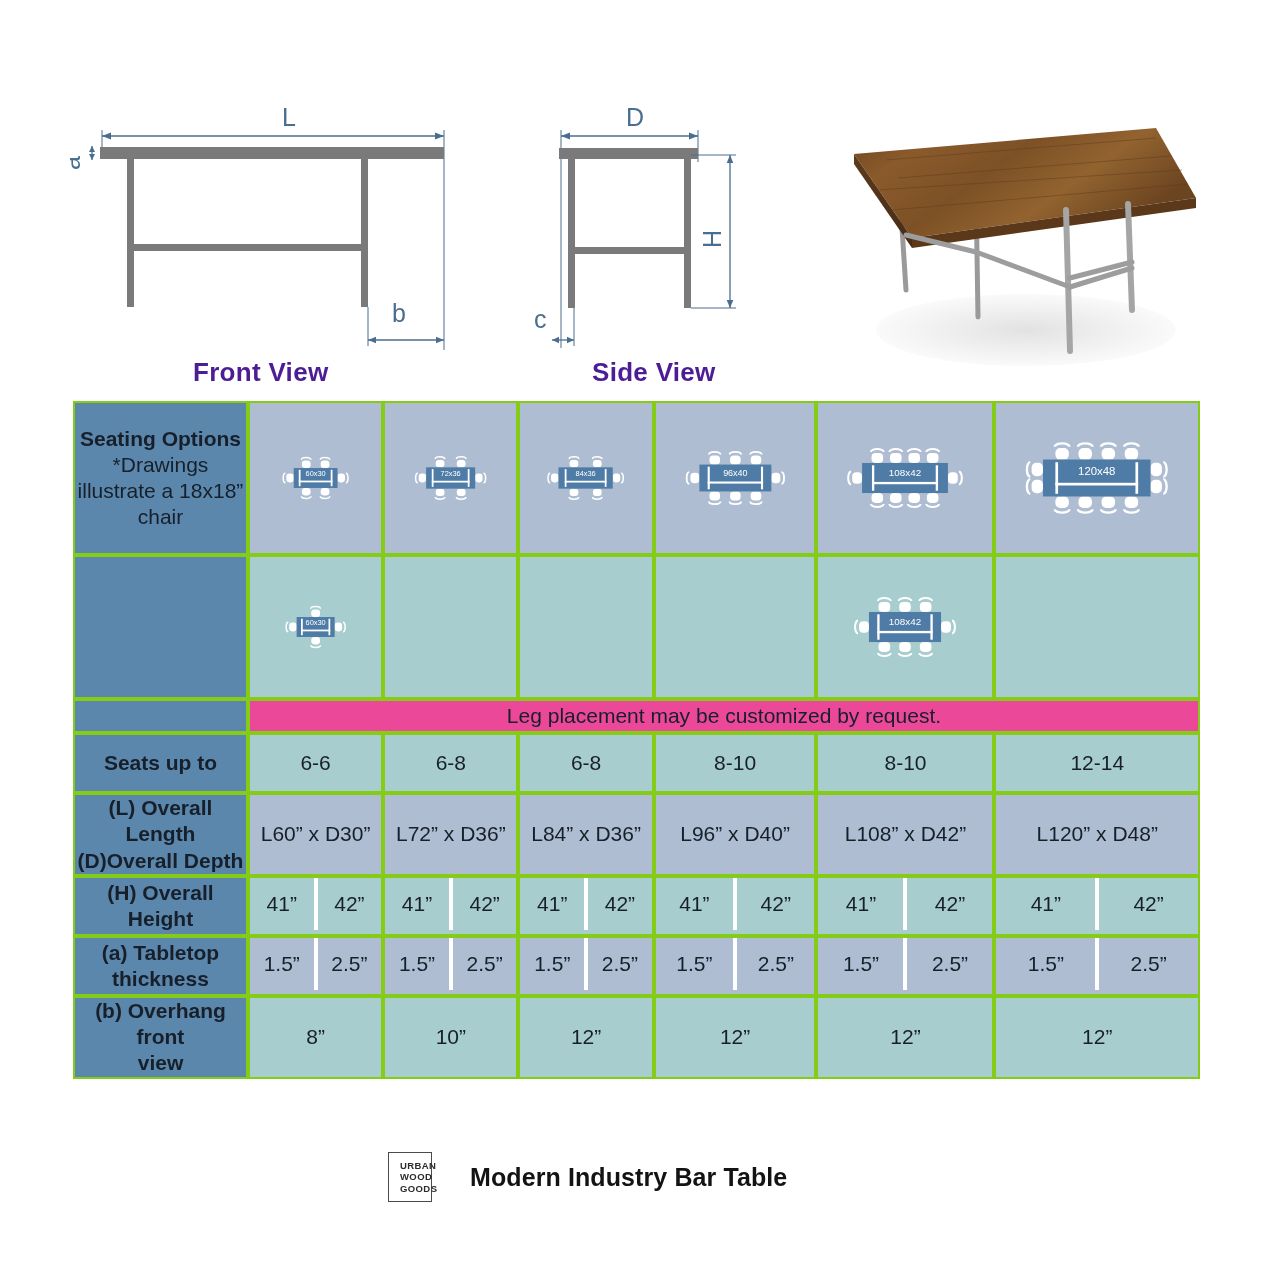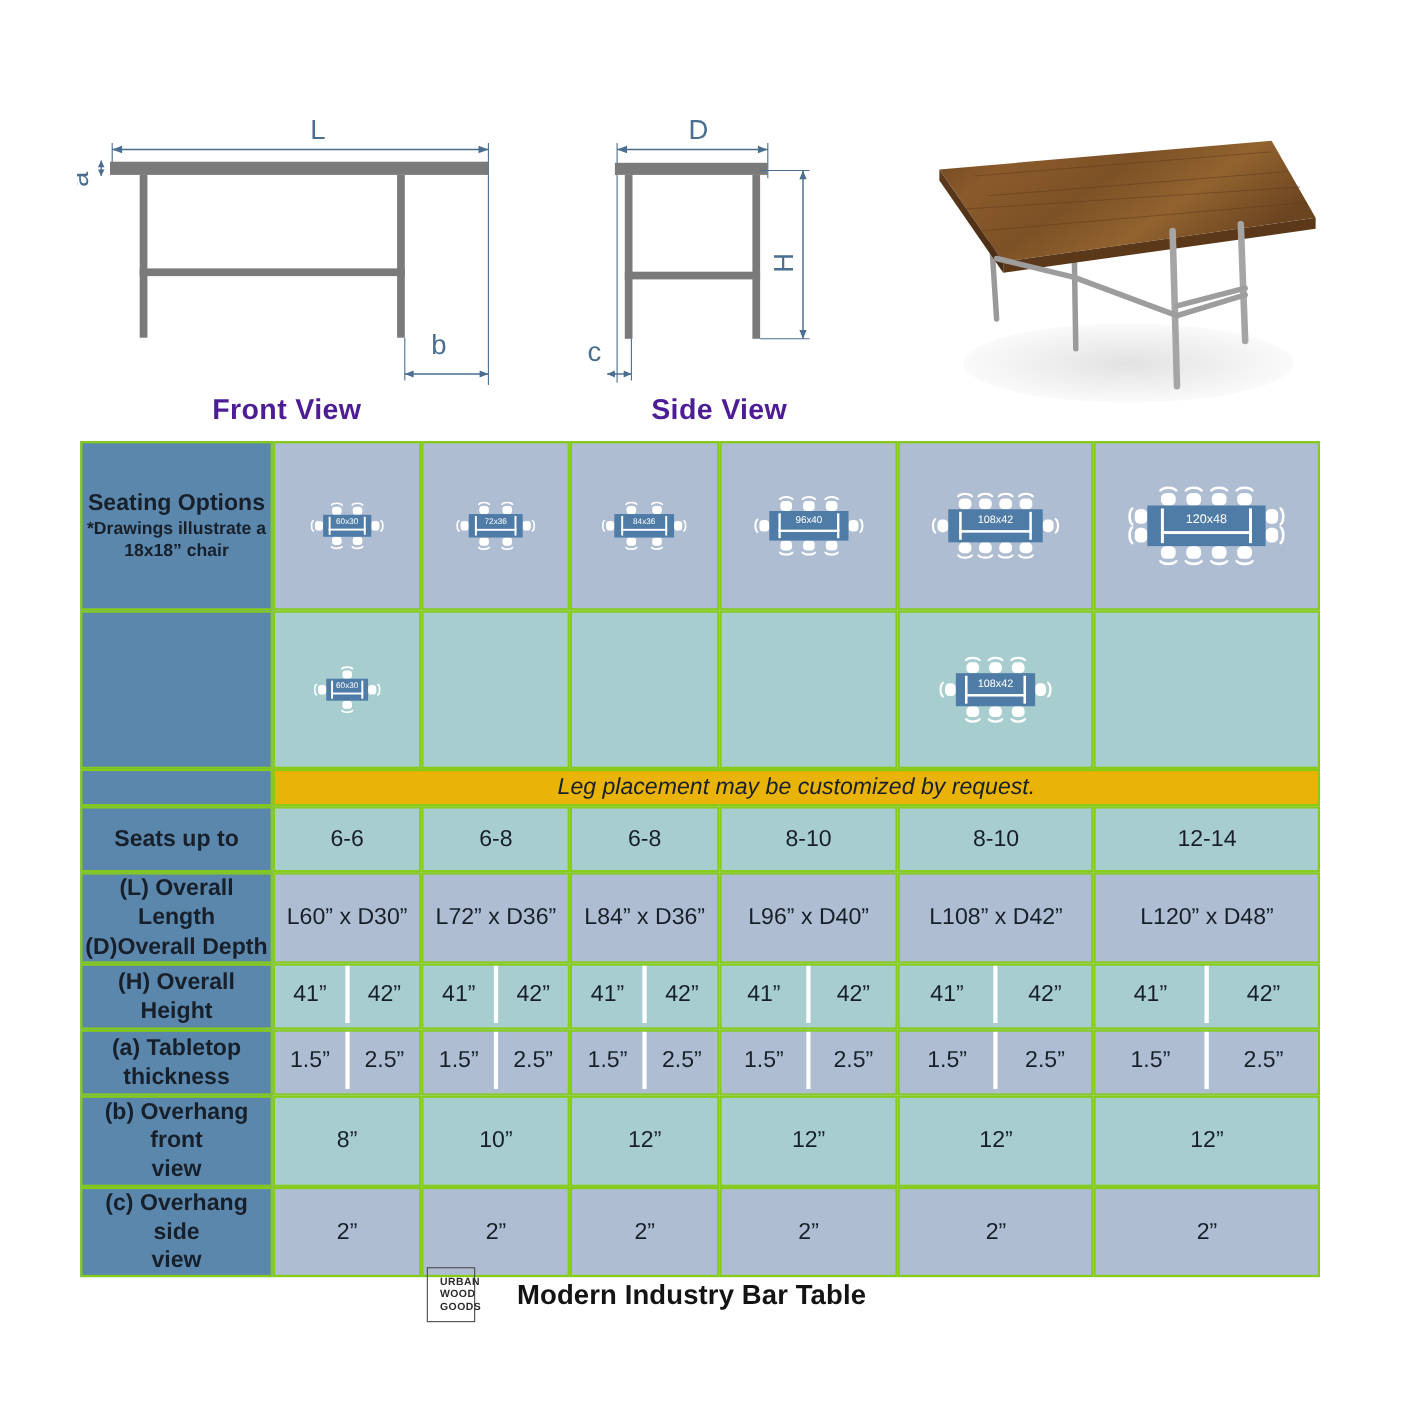--- a/index.html
+++ b/index.html
@@ -46,28 +46,28 @@
   td.hdr{
     background:#5b87ad;
     color:#ffffff;
     text-align:left;
     padding:6px 10px;
     font-size:16.5px;
     font-weight:bold;
     line-height:1.25;
     width:168px;
   }
-  td.hdr .sub{font-weight:bold;font-size:16px;display:block;margin-top:0;}
+  td.hdr .sub{font-weight:normal;font-size:21px;display:block;margin-top:0;}
   td.seatcell{background:#aebdd1;height:150px;padding:0;}
   td.altcell{background:#a8cdcf;height:140px;padding:0;}
   td.altcell.blank{background:#a8cdcf;}
   td.hdrblank{background:#5b87ad;}
   td.legnote{
-    background:#eab308;text-align:left;padding:5px 12px;
-    font-size:21px;color:#14181c;height:30px;font-style:italic;
+    background:#ec4899;text-align:left;padding:5px 12px;
+    font-size:21px;color:#14181c;height:30px;
   }
   td.hdr.legnote-label{background:#5b87ad;}
   td.light{background:#a8cdcf;height:52px;}
   td.mid{background:#aebdd1;height:52px;}
   td.rowTall{height:56px;}
 
   
   .seatwrap{width:100%;height:100%;display:block;}
 
   
@@ -526,29 +526,20 @@
       </tr>
       <tr>
         <td class="hdr"><span>(b) Overhang front</span><div>view</div></td>
         <td class="light rowTall">8”</td>
         <td class="light rowTall">10”</td>
         <td class="light rowTall">12”</td>
         <td class="light rowTall">12”</td>
         <td class="light rowTall">12”</td>
         <td class="light rowTall">12”</td>
       </tr>
-      <tr>
-        <td class="hdr"><span>(c) Overhang side</span><div>view</div></td>
-        <td class="mid rowTall">2”</td>
-        <td class="mid rowTall">2”</td>
-        <td class="mid rowTall">2”</td>
-        <td class="mid rowTall">2”</td>
-        <td class="mid rowTall">2”</td>
-        <td class="mid rowTall">2”</td>
-      </tr>
     </tbody>
 </table>
 
 <div id="footer">
   <div id="logoBox">
     <div id="logoStripes"></div>
     <div id="logoTxt">
       <div>URBAN</div>
       <div>WOOD</div>
       <div>GOODS</div>

